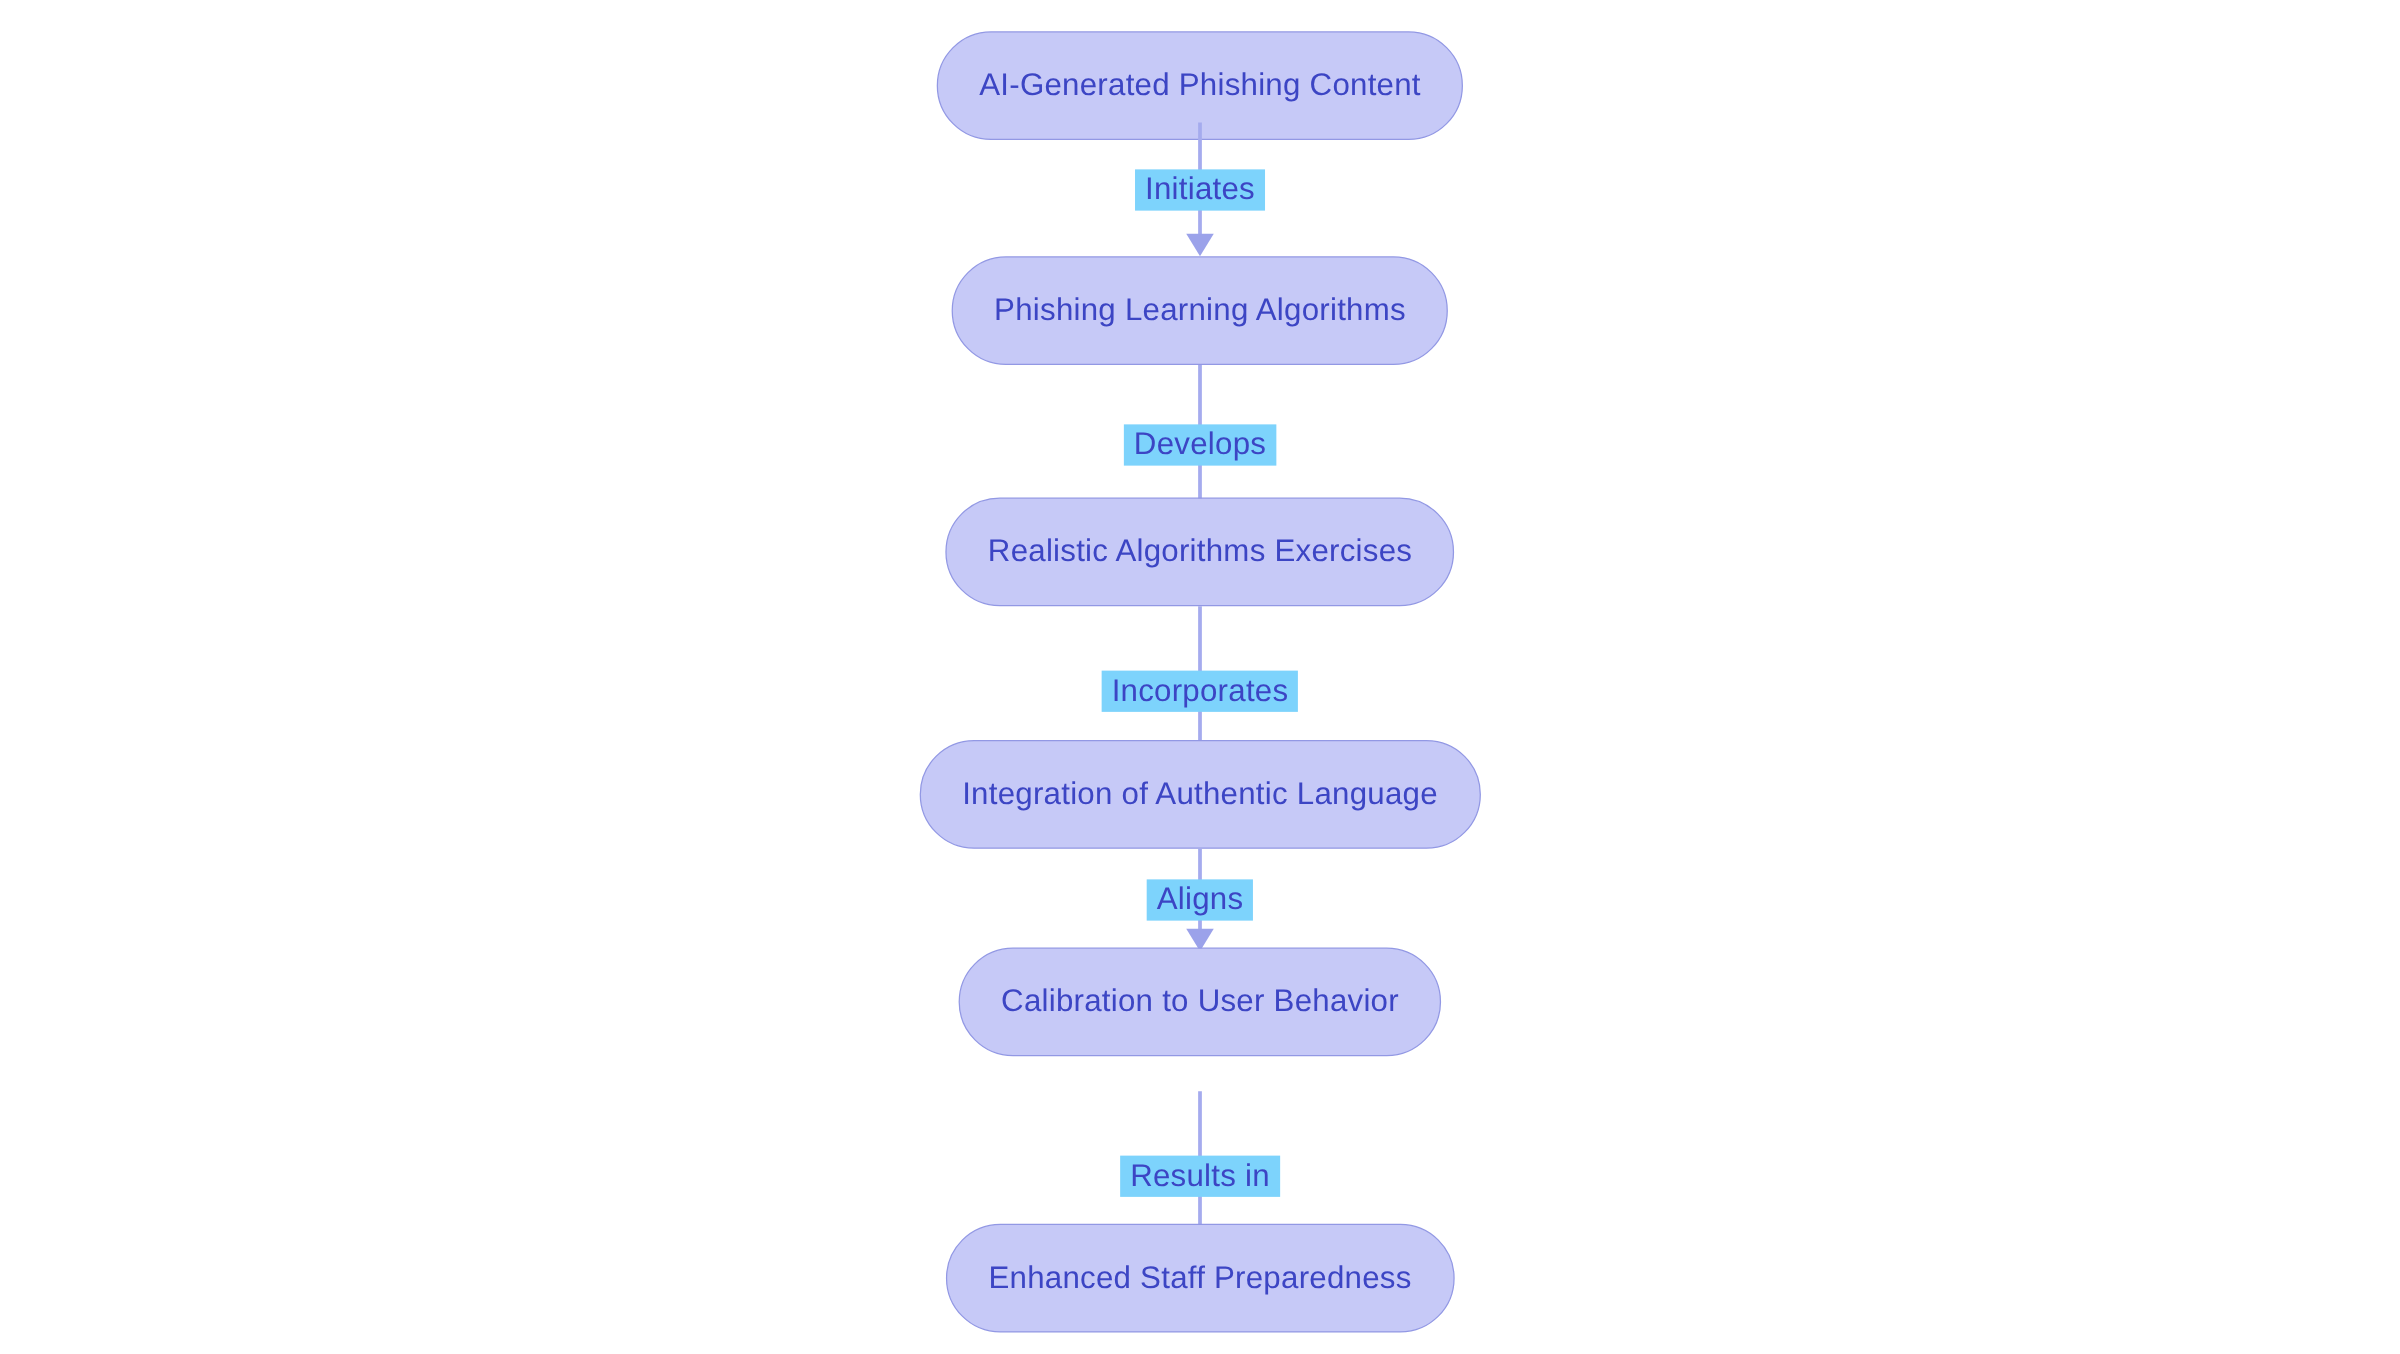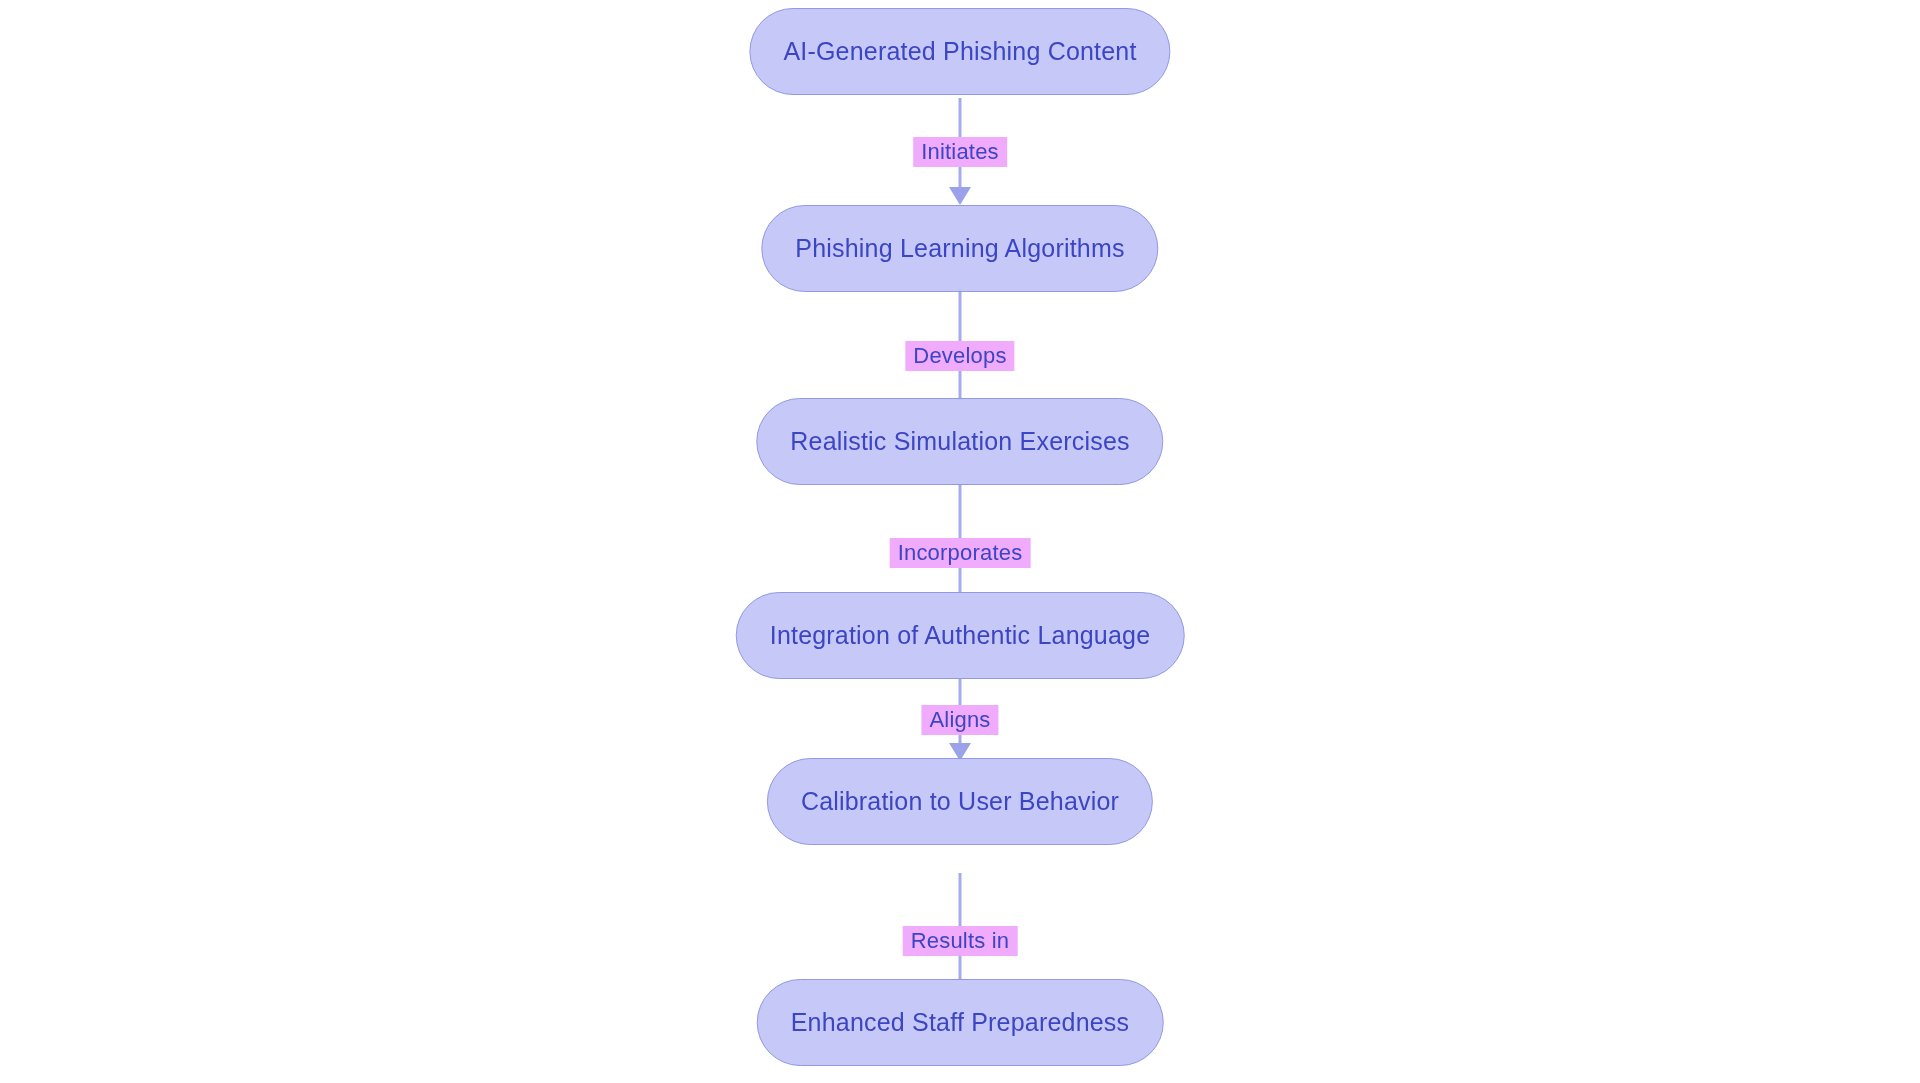--- a/index.html
+++ b/index.html
@@ -29,21 +29,21 @@
     background: #c6c9f7;
     border: 1.5px solid #9298e4;
     border-radius: 44px;
     white-space: nowrap;
   }
   .node .node-text {
     color: #3c45c4;
     font-size: 25px;
     letter-spacing: 0.2px;
   }
-  .n1 { top: 8px; }
+  .n1 { top: 25px; }
   .n2 { top: 205px; }
   .n3 { top: 398px; }
   .n4 { top: 592px; }
   .n5 { top: 758px; }
   .n6 { top: 979px; }
 
   
   .edge {
     position: absolute;
     left: 50%;
@@ -74,24 +74,24 @@
     height: 0;
     border-left: 11px solid transparent;
     border-right: 11px solid transparent;
     border-top: 18px solid #9ba2ea;
   }
   .edge-label {
     position: absolute;
     left: 50%;
     top: 50%;
     transform: translate(-50%, -50%);
-    background: #f0abfc;
+    background: #7dd3fc;
     padding: 2px 8px;
     color: #3c45c4;
-    font-size: 22px;
+    font-size: 25px;
     letter-spacing: 0.2px;
     white-space: nowrap;
   }
 </style>
 </head>
 <body>
 
 <div class="canvas">
 
   <div class="node n1">
@@ -108,21 +108,21 @@
     <span class="node-text">Phishing Learning Algorithms</span>
   </div>
 
   <div class="edge e2">
     <span class="edge-line"></span>
     <span class="arrowhead"></span>
     <span class="edge-label">Develops</span>
   </div>
 
   <div class="node n3">
-    <span class="node-text">Realistic Simulation Exercises</span>
+    <span class="node-text">Realistic Algorithms Exercises</span>
   </div>
 
   <div class="edge e3">
     <span class="edge-line"></span>
     <span class="arrowhead"></span>
     <span class="edge-label">Incorporates</span>
   </div>
 
   <div class="node n4">
     <span class="node-text">Integration of Authentic Language</span>

